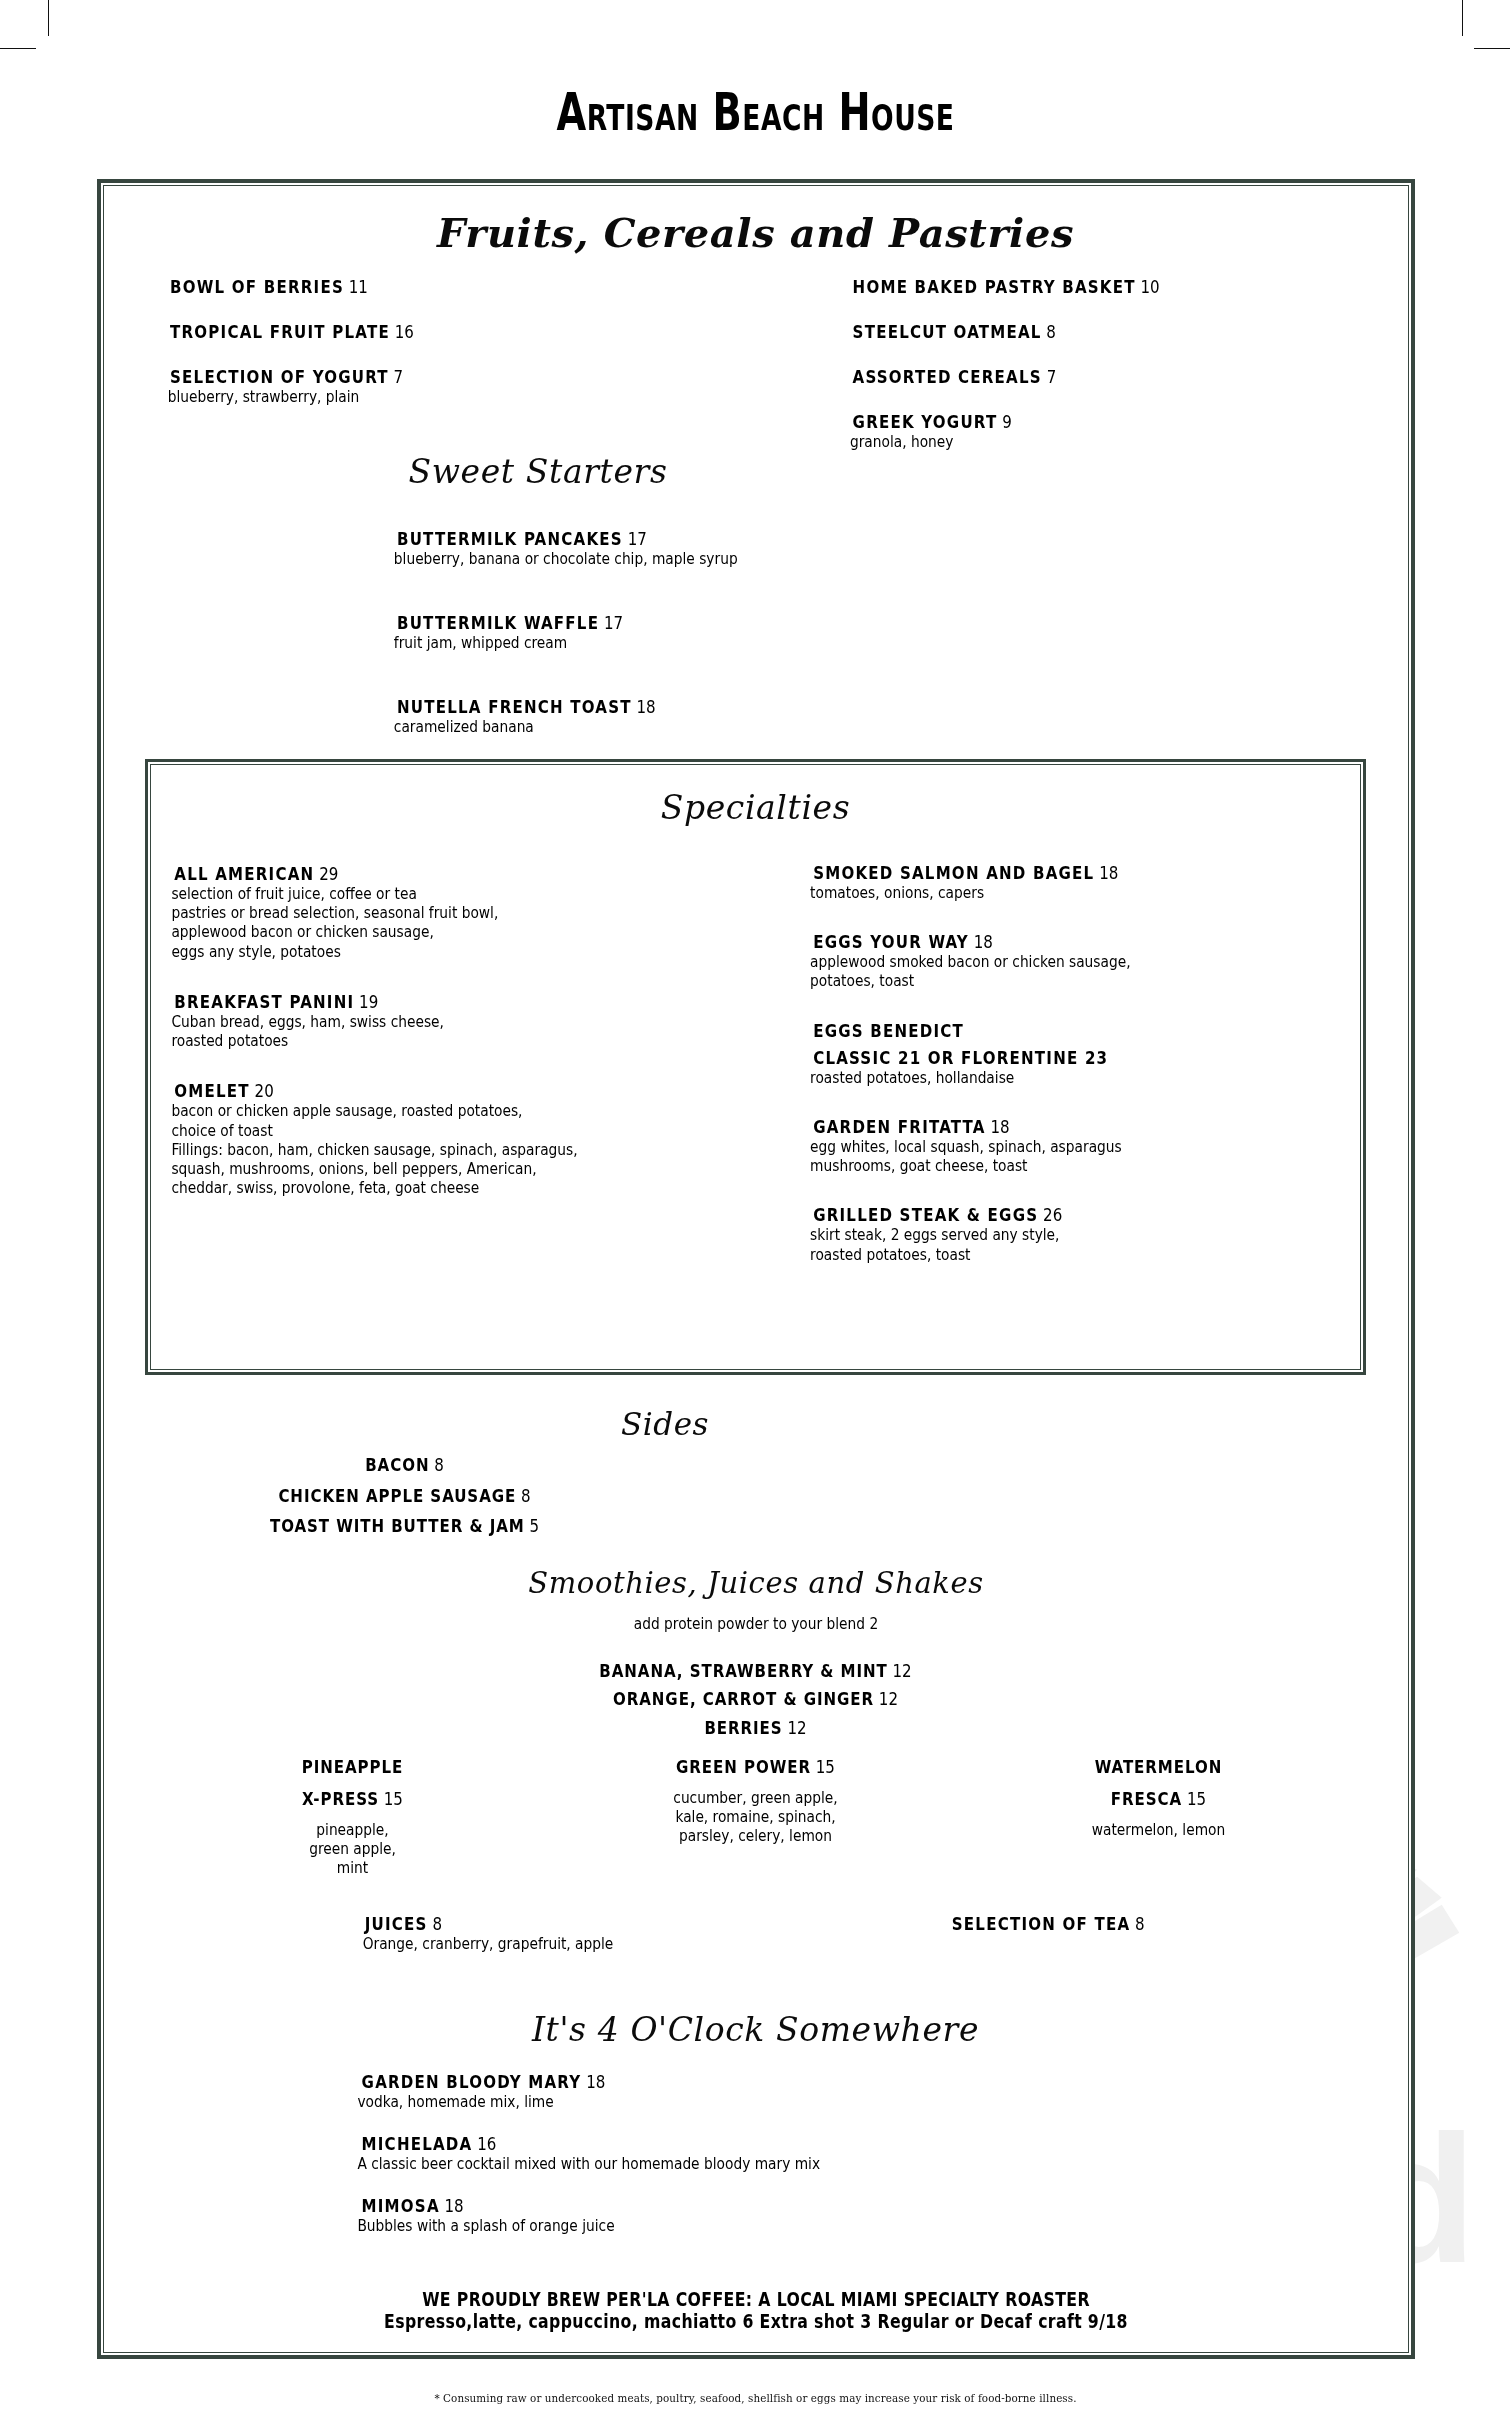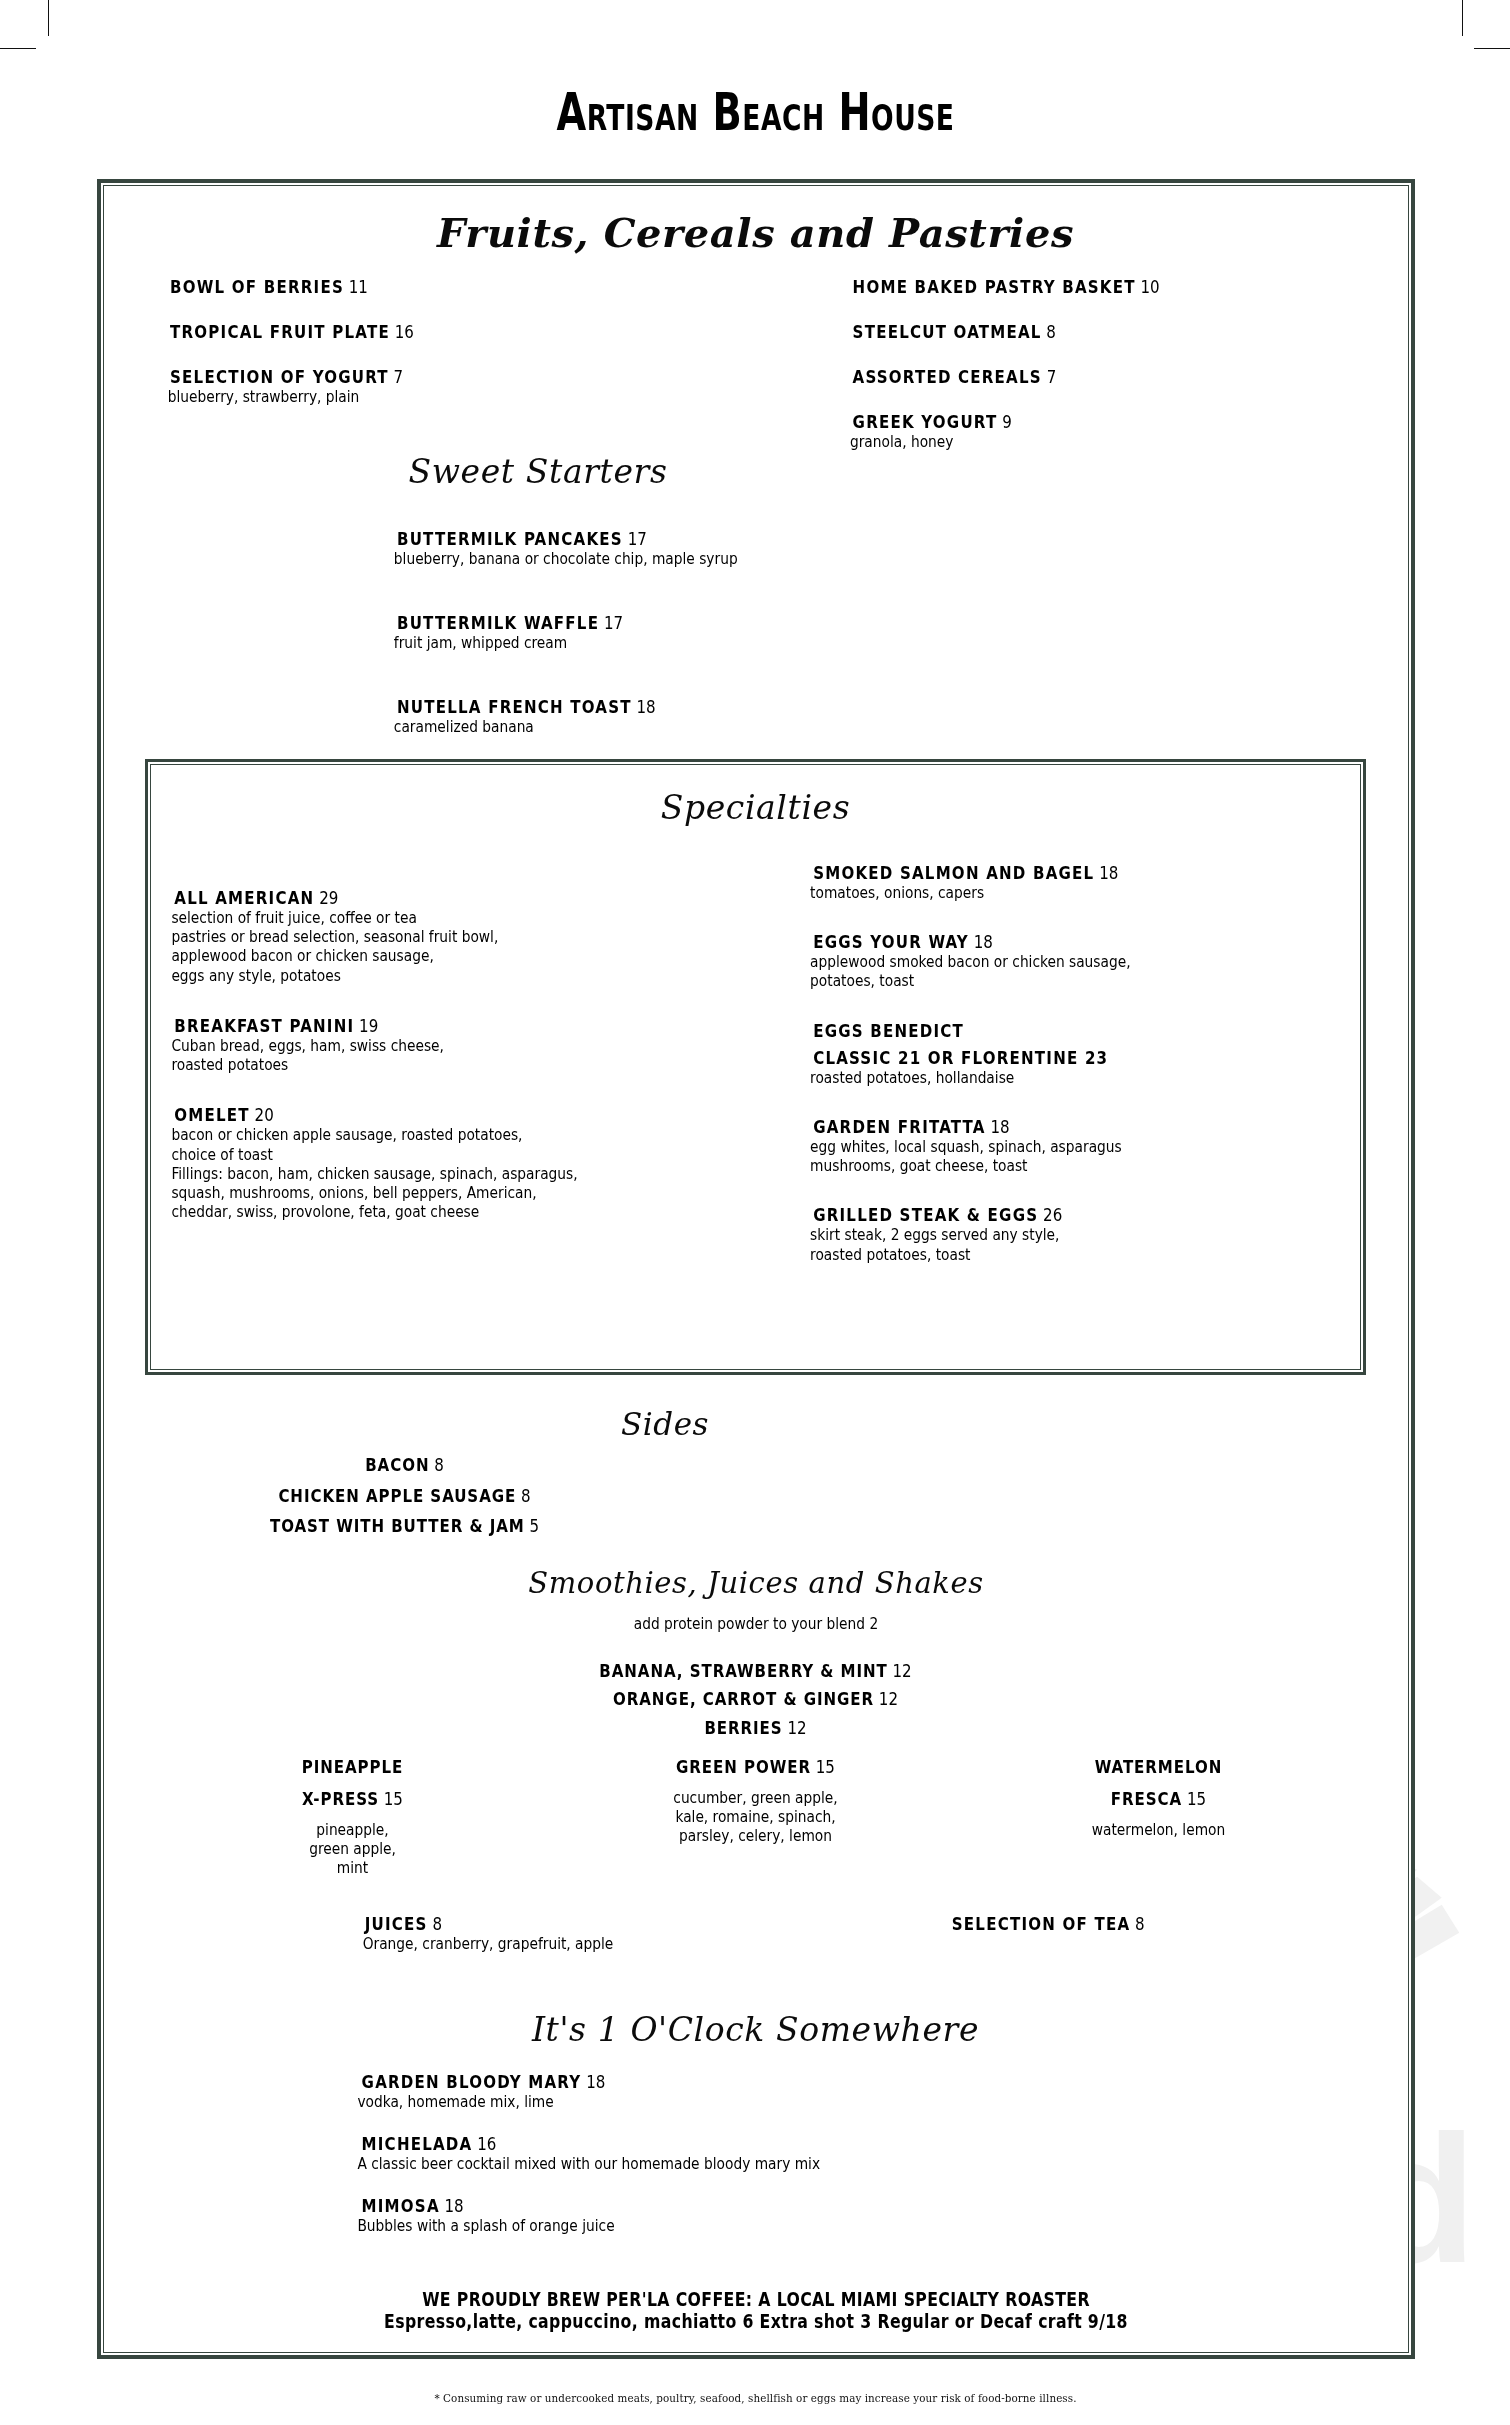--- a/index.html
+++ b/index.html
@@ -80,21 +80,21 @@
     position:absolute;left:145px;top:759px;width:1221px;height:616px;
     border:3.6px solid #37463f;box-sizing:border-box;background:#fff;
   }
   #specialties-box-inner{
     position:absolute;left:2.4px;top:2.4px;right:2.4px;bottom:2.4px;
     border:1.2px solid #37463f;box-sizing:border-box;pointer-events:none;
   }
   #sec-specialties-title{position:absolute;left:0;right:0;top:772px;font-size:33px;}
   #spec-left{position:absolute;left:154px;top:847px;width:580px;}
   #spec-right{position:absolute;left:792px;top:846px;width:604px;}
-  #spec-left .item{margin-bottom:30px;margin-top:24px;}
+  #spec-left .item{margin-bottom:30px;}
   #spec-right .item{margin-bottom:29px;}
 
   
   #sec-sides-title{position:absolute;left:544px;width:242px;top:1390px;font-size:31px;}
   #sides-left{position:absolute;left:175px;top:1438px;width:459px;}
   #sides-right{position:absolute;left:864px;top:1438px;width:471px;}
   .side-line{
     font-family:"Liberation Sans Narrow","DejaVu Sans Condensed","Liberation Sans",sans-serif;
     font-weight:700;font-size:18px;letter-spacing:1px;text-align:center;
     margin-bottom:9.7px;transform:scaleX(.93);transform-origin:50% 50%;white-space:nowrap;
@@ -339,21 +339,21 @@
           </div>
         </div>
       </div>
     <div id="jr-right">
         <div class="item">
           <div class="item-name">SELECTION OF TEA<span class="price">  8</span></div>
         </div>
       </div>
   </div>
 
-  <div class="script-h" id="sec-cocktails-title">It's 1 O'Clock Somewhere</div>
+  <div class="script-h" id="sec-cocktails-title">It's 4 O'Clock Somewhere</div>
   <div id="cocktail-items">
       <div class="item">
         <div class="item-name">GARDEN BLOODY MARY<span class="price">  18</span></div>
         <div class="item-desc">
           <div>vodka, homemade mix, lime</div>
         </div>
       </div>
       <div class="item">
         <div class="item-name">MICHELADA<span class="price">  16</span></div>
         <div class="item-desc">

